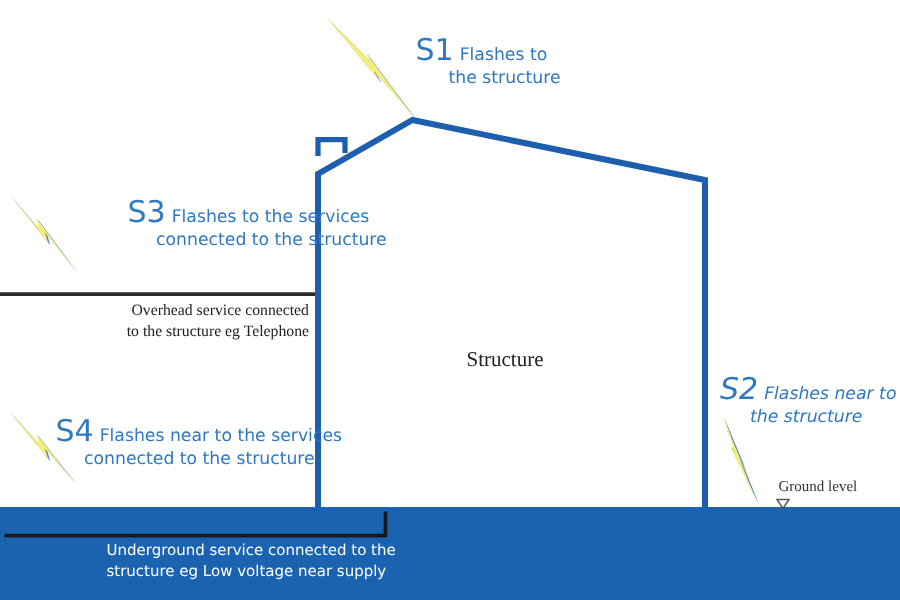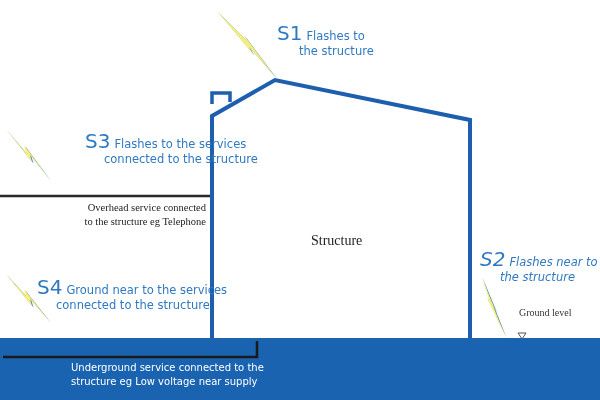--- a/index.html
+++ b/index.html
@@ -56,27 +56,27 @@
 </div>
 
 <div class="dark" style="right:394px; top:201px;">
   <span>Overhead service connected</span><br>
   <span>to the structure eg Telephone</span>
 </div>
 
 <div class="dark" style="left:311px; top:234px; font-size:14px; text-align:left;">Structure</div>
 
 <div class="lbl" style="left:37px; top:280px;">
-  <span class="code">S4</span><span>Ground near to the services</span><br>
+  <span class="code">S4</span><span>Flashes near to the services</span><br>
   <span style="padding-left:19px;">connected to the structure</span>
 </div>
 
 <div class="lbl" style="left:480px; top:252px;font-style:italic;">
   <span class="code">S2</span><span>Flashes near to</span><br>
   <span style="padding-left:20px;">the structure</span>
 </div>
 
-<div class="dark" style="left:519px; top:306px; font-size:10px; text-align:left; color:#333;">Ground level</div>
+<div class="dark" style="left:519px; top:318px; font-size:10px; text-align:left; color:#333;">Ground level</div>
 
 <div class="white" style="left:71px; top:361px;">
   <span>Underground service connected to the</span><br>
   <span>structure eg Low voltage near supply</span>
 </div>
 
 </body></html>

